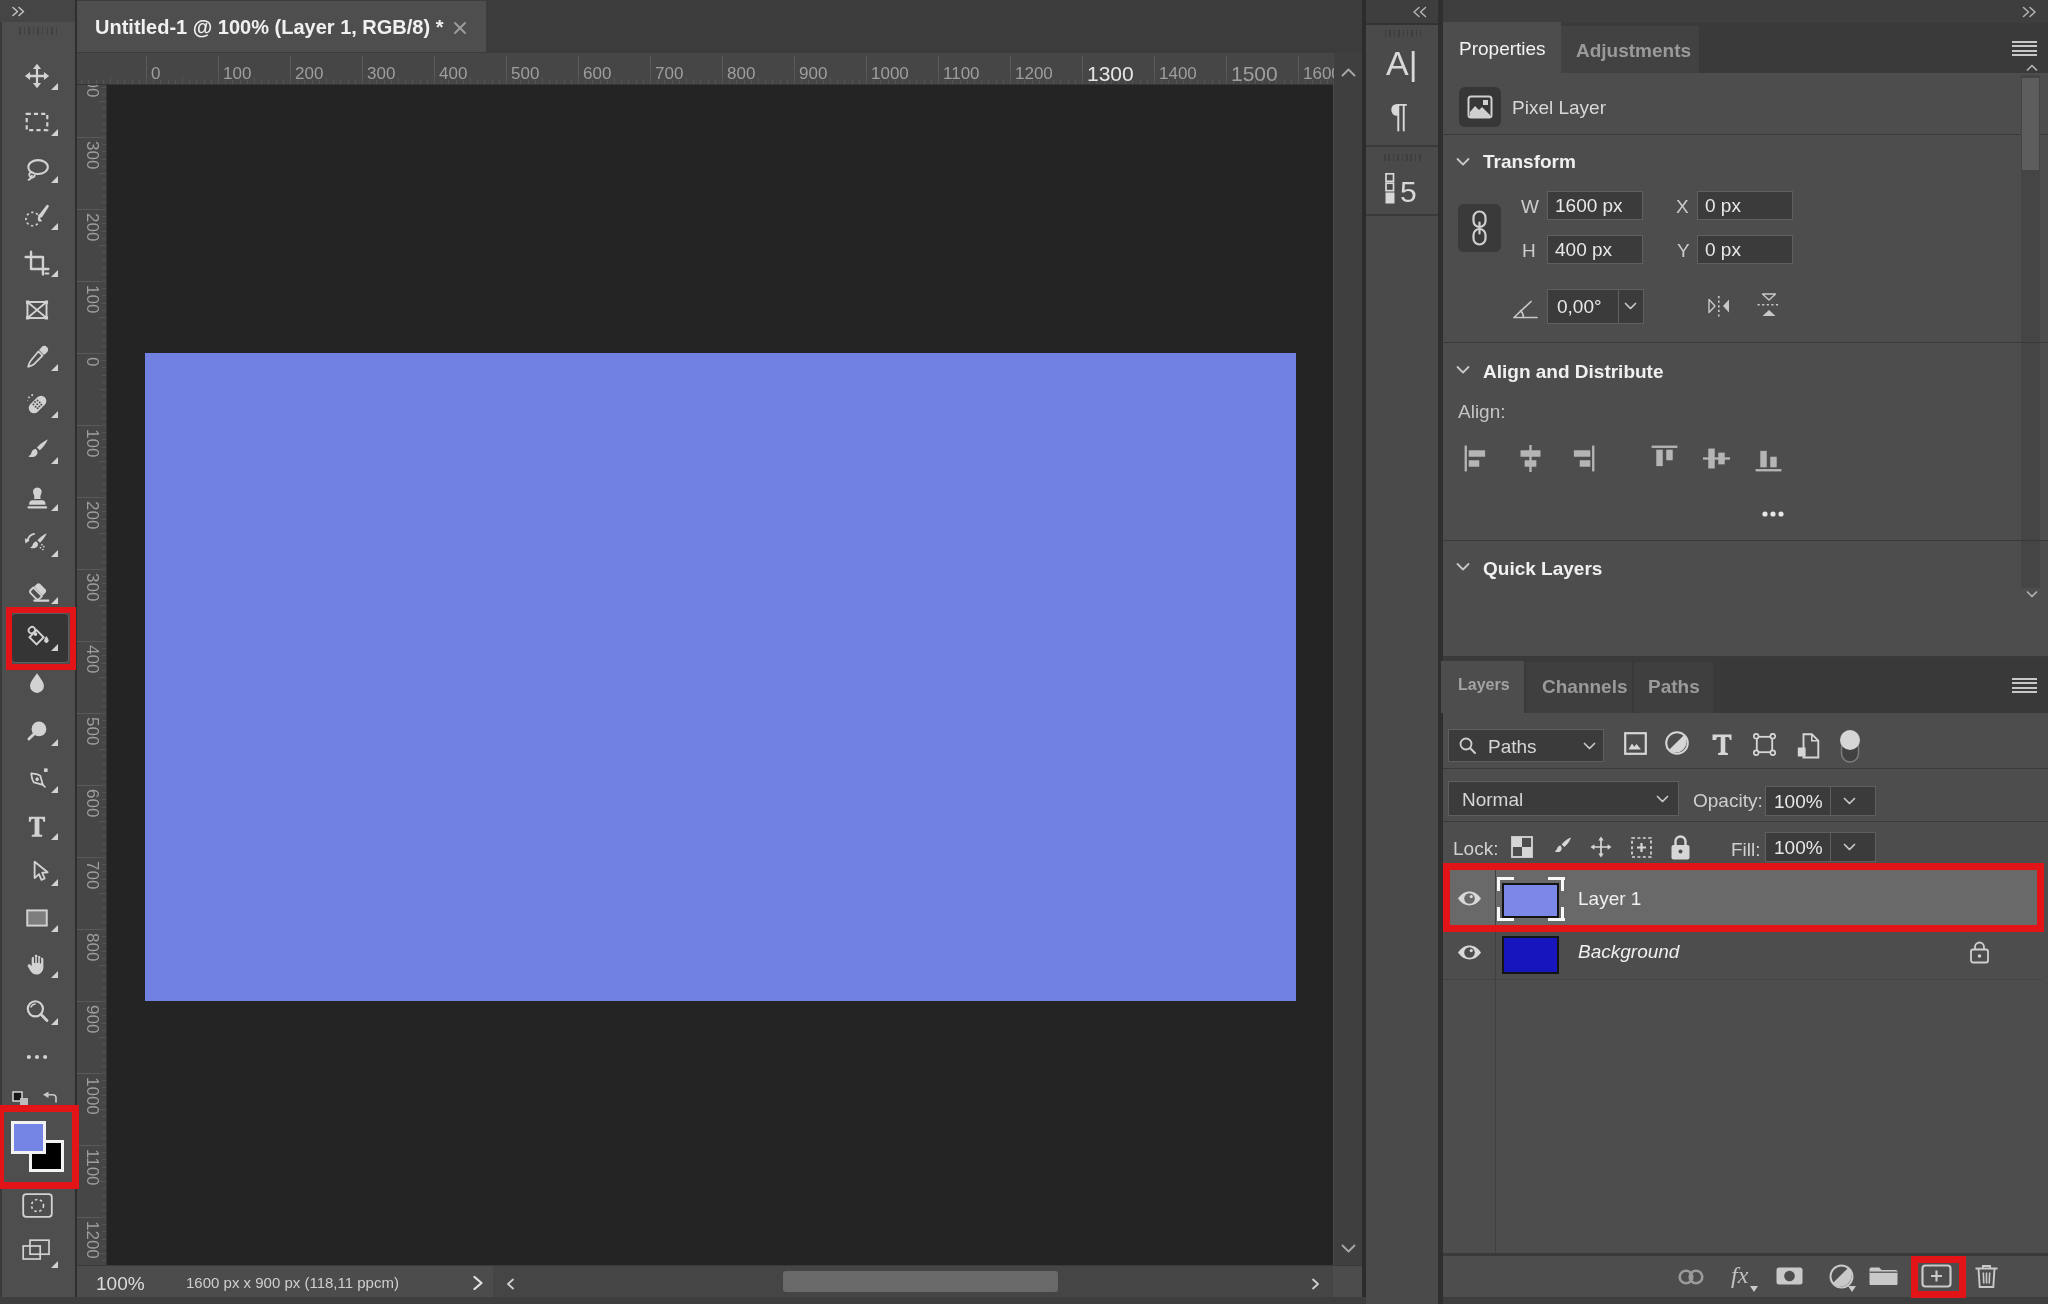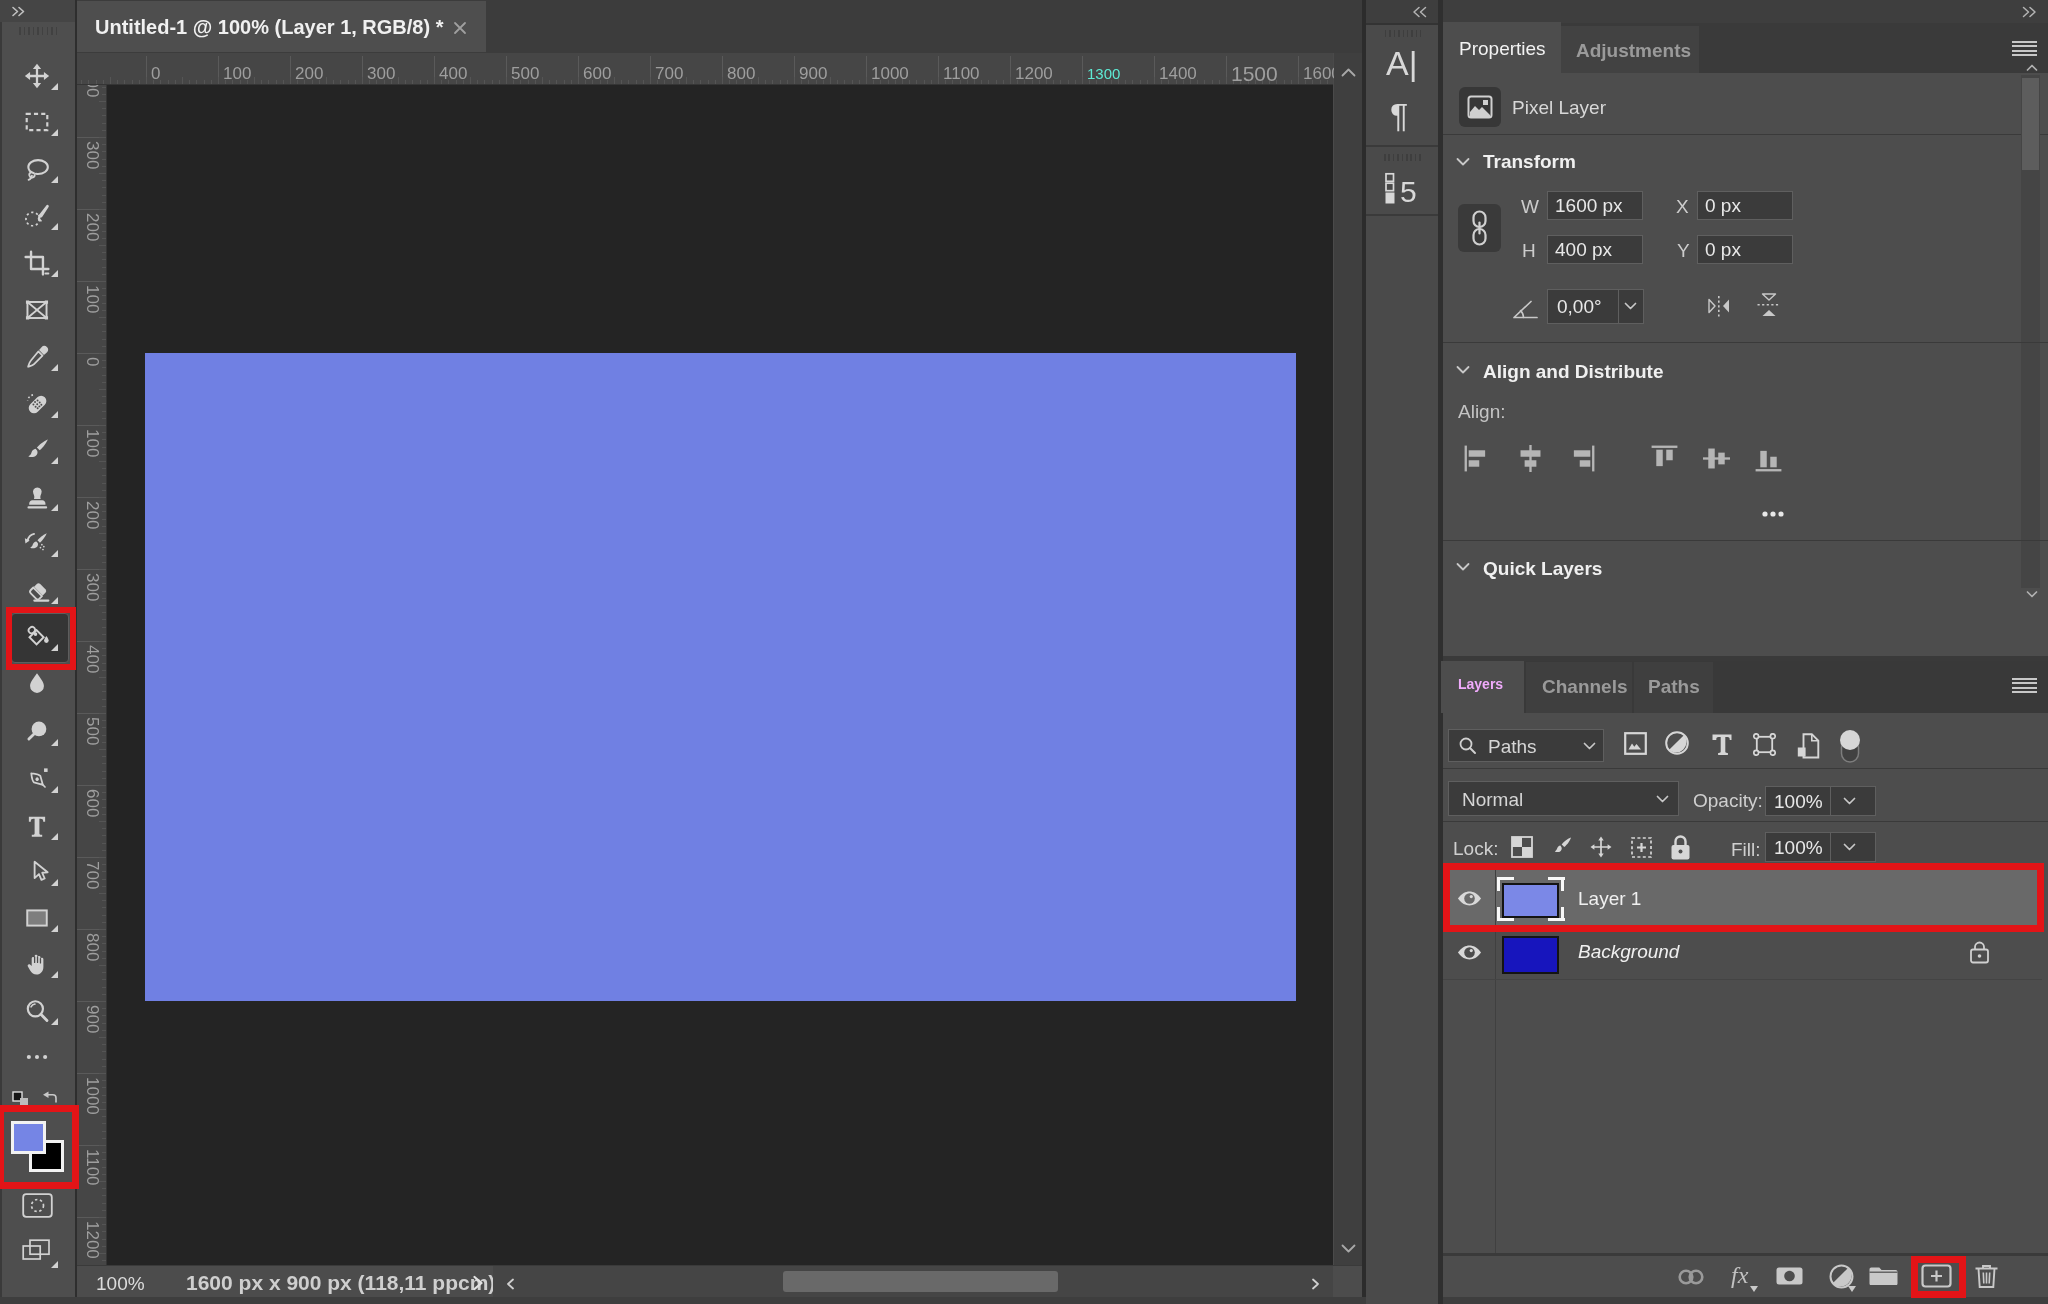--- a/index.html
+++ b/index.html
@@ -37,21 +37,21 @@
 <div class="a" style="left:367px;top:63.0px;font-size:17px;color:#9e9e9e;font-weight:normal;line-height:22px;white-space:nowrap;">300</div>
 <div class="a" style="left:439px;top:63.0px;font-size:17px;color:#9e9e9e;font-weight:normal;line-height:22px;white-space:nowrap;">400</div>
 <div class="a" style="left:511px;top:63.0px;font-size:17px;color:#9e9e9e;font-weight:normal;line-height:22px;white-space:nowrap;">500</div>
 <div class="a" style="left:583px;top:63.0px;font-size:17px;color:#9e9e9e;font-weight:normal;line-height:22px;white-space:nowrap;">600</div>
 <div class="a" style="left:655px;top:63.0px;font-size:17px;color:#9e9e9e;font-weight:normal;line-height:22px;white-space:nowrap;">700</div>
 <div class="a" style="left:727px;top:63.0px;font-size:17px;color:#9e9e9e;font-weight:normal;line-height:22px;white-space:nowrap;">800</div>
 <div class="a" style="left:799px;top:63.0px;font-size:17px;color:#9e9e9e;font-weight:normal;line-height:22px;white-space:nowrap;">900</div>
 <div class="a" style="left:871px;top:63.0px;font-size:17px;color:#9e9e9e;font-weight:normal;line-height:22px;white-space:nowrap;">1000</div>
 <div class="a" style="left:943px;top:63.0px;font-size:17px;color:#9e9e9e;font-weight:normal;line-height:22px;white-space:nowrap;">1100</div>
 <div class="a" style="left:1015px;top:63.0px;font-size:17px;color:#9e9e9e;font-weight:normal;line-height:22px;white-space:nowrap;">1200</div>
-<div class="a" style="left:1087px;top:63.0px;font-size:15px;color:#5eead4;font-weight:normal;line-height:22px;white-space:nowrap;">1300</div>
+<div class="a" style="left:1087px;top:63.0px;font-size:21px;color:#e5e5e5;font-weight:normal;line-height:22px;white-space:nowrap;">1300</div>
 <div class="a" style="left:1159px;top:63.0px;font-size:17px;color:#9e9e9e;font-weight:normal;line-height:22px;white-space:nowrap;">1400</div>
 <div class="a" style="left:1231px;top:63.0px;font-size:21px;color:#9e9e9e;font-weight:normal;line-height:22px;white-space:nowrap;">1500</div>
 <div class="a" style="left:1303px;top:63.0px;font-size:17px;color:#9e9e9e;font-weight:normal;line-height:22px;white-space:nowrap;">1600</div>
 <div class="a" style="left:77px;top:85px;width:29px;height:1180px;background:repeating-linear-gradient(to bottom,transparent 0 52px,#5a5a5a 52px 53px,transparent 53px 72px)"></div>
 <div class="a" style="left:102px;top:85px;width:4px;height:1180px;background:repeating-linear-gradient(to bottom,transparent 0 1.6px,#555555 1.6px 2.6px,transparent 2.6px 7.2px)"></div>
 <div class="a" style="left:99px;top:85px;width:7px;height:1180px;background:repeating-linear-gradient(to bottom,transparent 0 16px,#555555 16px 17px,transparent 17px 36px)"></div>
 <div class="a" style="left:77px;top:85px;width:30px;height:1180px;overflow:hidden">
     <div class="a" style="left:25px;top:-16px;font-size:17px;color:#9e9e9e;transform:rotate(90deg);transform-origin:0 0;white-space:nowrap">400</div>
     <div class="a" style="left:25px;top:56px;font-size:17px;color:#9e9e9e;transform:rotate(90deg);transform-origin:0 0;white-space:nowrap">300</div>
     <div class="a" style="left:25px;top:128px;font-size:17px;color:#9e9e9e;transform:rotate(90deg);transform-origin:0 0;white-space:nowrap">200</div>
@@ -74,21 +74,21 @@
 <svg class="a" style="left:1341px;top:68px" width="15" height="9" viewBox="0 0 15 9">
     <path d="M1.5 7.5 7.5 1.5 13.5 7.5" fill="none" stroke="#a8a8a8" stroke-width="1.8" stroke-linecap="round" stroke-linejoin="round"></path>
   </svg>
 <svg class="a" style="left:1341px;top:1244px" width="15" height="9" viewBox="0 0 15 9">
     <path d="M1.5 1.5 7.5 7.5 13.5 1.5" fill="none" stroke="#a8a8a8" stroke-width="1.8" stroke-linecap="round" stroke-linejoin="round"></path>
   </svg>
 <div class="a" style="left:1362px;top:0px;width:4px;height:1304px;background:#2c2c2c"></div>
 <div class="a" style="left:77px;top:1265px;width:1285px;height:1px;background:#3a3a3a"></div>
 <div class="a" style="left:77px;top:1266px;width:1285px;height:31px;background:#4c4c4c"></div>
 <div class="a" style="left:96px;top:1270.7px;font-size:19px;color:#dcdcdc;font-weight:normal;line-height:25px;white-space:nowrap;">100%</div>
-<div class="a" style="left:186px;top:1271.0px;font-size:21px;color:#cfcfcf;font-weight:bold;line-height:24px;white-space:nowrap;">1600 px x 900 px (118,11 ppcm)</div>
+<div class="a" style="left:186px;top:1271.0px;font-size:15px;color:#cfcfcf;font-weight:normal;line-height:24px;white-space:nowrap;">1600 px x 900 px (118,11 ppcm)</div>
 <svg class="a" style="left:472px;top:1275px" width="12" height="16" viewBox="0 0 12 16">
     <path d="M2.5 2 9.5 8 2.5 14" fill="none" stroke="#e2e2e2" stroke-width="2.3" stroke-linecap="round" stroke-linejoin="round"></path>
   </svg>
 <div class="a" style="left:493px;top:1266px;width:840px;height:31px;background:#454545"></div>
 <div class="a" style="left:783px;top:1271px;width:275px;height:21px;background:#696969;border-radius:3px"></div>
 <svg class="a" style="left:506px;top:1278px" width="9" height="12" viewBox="0 0 9 12">
     <path d="M7 1.5 2 6 7 10.5" fill="none" stroke="#d0d0d0" stroke-width="1.8" stroke-linecap="round" stroke-linejoin="round"></path>
   </svg>
 <svg class="a" style="left:1311px;top:1278px" width="9" height="12" viewBox="0 0 9 12">
     <path d="M2 1.5 7 6 2 10.5" fill="none" stroke="#d0d0d0" stroke-width="1.8" stroke-linecap="round" stroke-linejoin="round"></path>
@@ -382,21 +382,21 @@
 <svg class="a" style="left:1456px;top:562px" width="14" height="10" viewBox="0 0 14 10">
     <path d="M1.5 2 7 7.5 12.5 2" fill="none" stroke="#c8c8c8" stroke-width="1.8" stroke-linecap="round" stroke-linejoin="round"></path>
   </svg>
 <div class="a" style="left:1483px;top:555.6px;font-size:19px;color:#f0f0f0;font-weight:bold;line-height:25px;white-space:nowrap;">Quick Layers</div>
 <div class="a" style="left:1443px;top:656px;width:605px;height:5px;background:#3a3a3a"></div>
 <div class="a" style="left:1443px;top:661px;width:605px;height:52px;background:#393939"></div>
 <div class="a" style="left:1443px;top:713px;width:605px;height:540px;background:#4d4d4d"></div>
 <div class="a" style="left:1526px;top:662px;width:106px;height:51px;background:#3f3f3f"></div>
 <div class="a" style="left:1634px;top:662px;width:79px;height:51px;background:#3f3f3f"></div>
 <div class="a" style="left:1441px;top:661px;width:83px;height:52px;background:#4d4d4d"></div>
-<div class="a" style="left:1458px;top:671.6px;font-size:14px;color:#f0abfc;font-weight:bold;line-height:25px;white-space:nowrap;">Layers</div>
+<div class="a" style="left:1458px;top:671.6px;font-size:16px;color:#a3a3a3;font-weight:bold;line-height:25px;white-space:nowrap;">Layers</div>
 <div class="a" style="left:1542px;top:673.6px;font-size:19px;color:#9a9a9a;font-weight:bold;line-height:25px;white-space:nowrap;">Channels</div>
 <div class="a" style="left:1648px;top:673.6px;font-size:19px;color:#9a9a9a;font-weight:bold;line-height:25px;white-space:nowrap;">Paths</div>
 <div class="a" style="left:2012px;top:678px;width:25px;height:15px;background:repeating-linear-gradient(to bottom,#c8c8c8 0 2px,transparent 2px 4.3px)"></div>
 <div class="a" style="left:1448px;top:729px;width:156px;height:33px;background:#3b3b3b;border:1px solid #5f5f5f;box-sizing:border-box"></div>
 <svg class="a" style="left:1458px;top:736px" width="19" height="19" viewBox="0 0 19 19">
     <circle cx="8" cy="8" r="5.5" fill="none" stroke="#d0d0d0" stroke-width="1.8"></circle>
     <path d="M12 12 17 17" stroke="#d0d0d0" stroke-width="2" stroke-linecap="round"></path>
   </svg>
 <div class="a" style="left:1488px;top:733.6px;font-size:19px;color:#d6d6d6;font-weight:normal;line-height:25px;white-space:nowrap;">Paths</div>
 <svg class="a" style="left:1583px;top:742px" width="13" height="9" viewBox="0 0 13 9">

